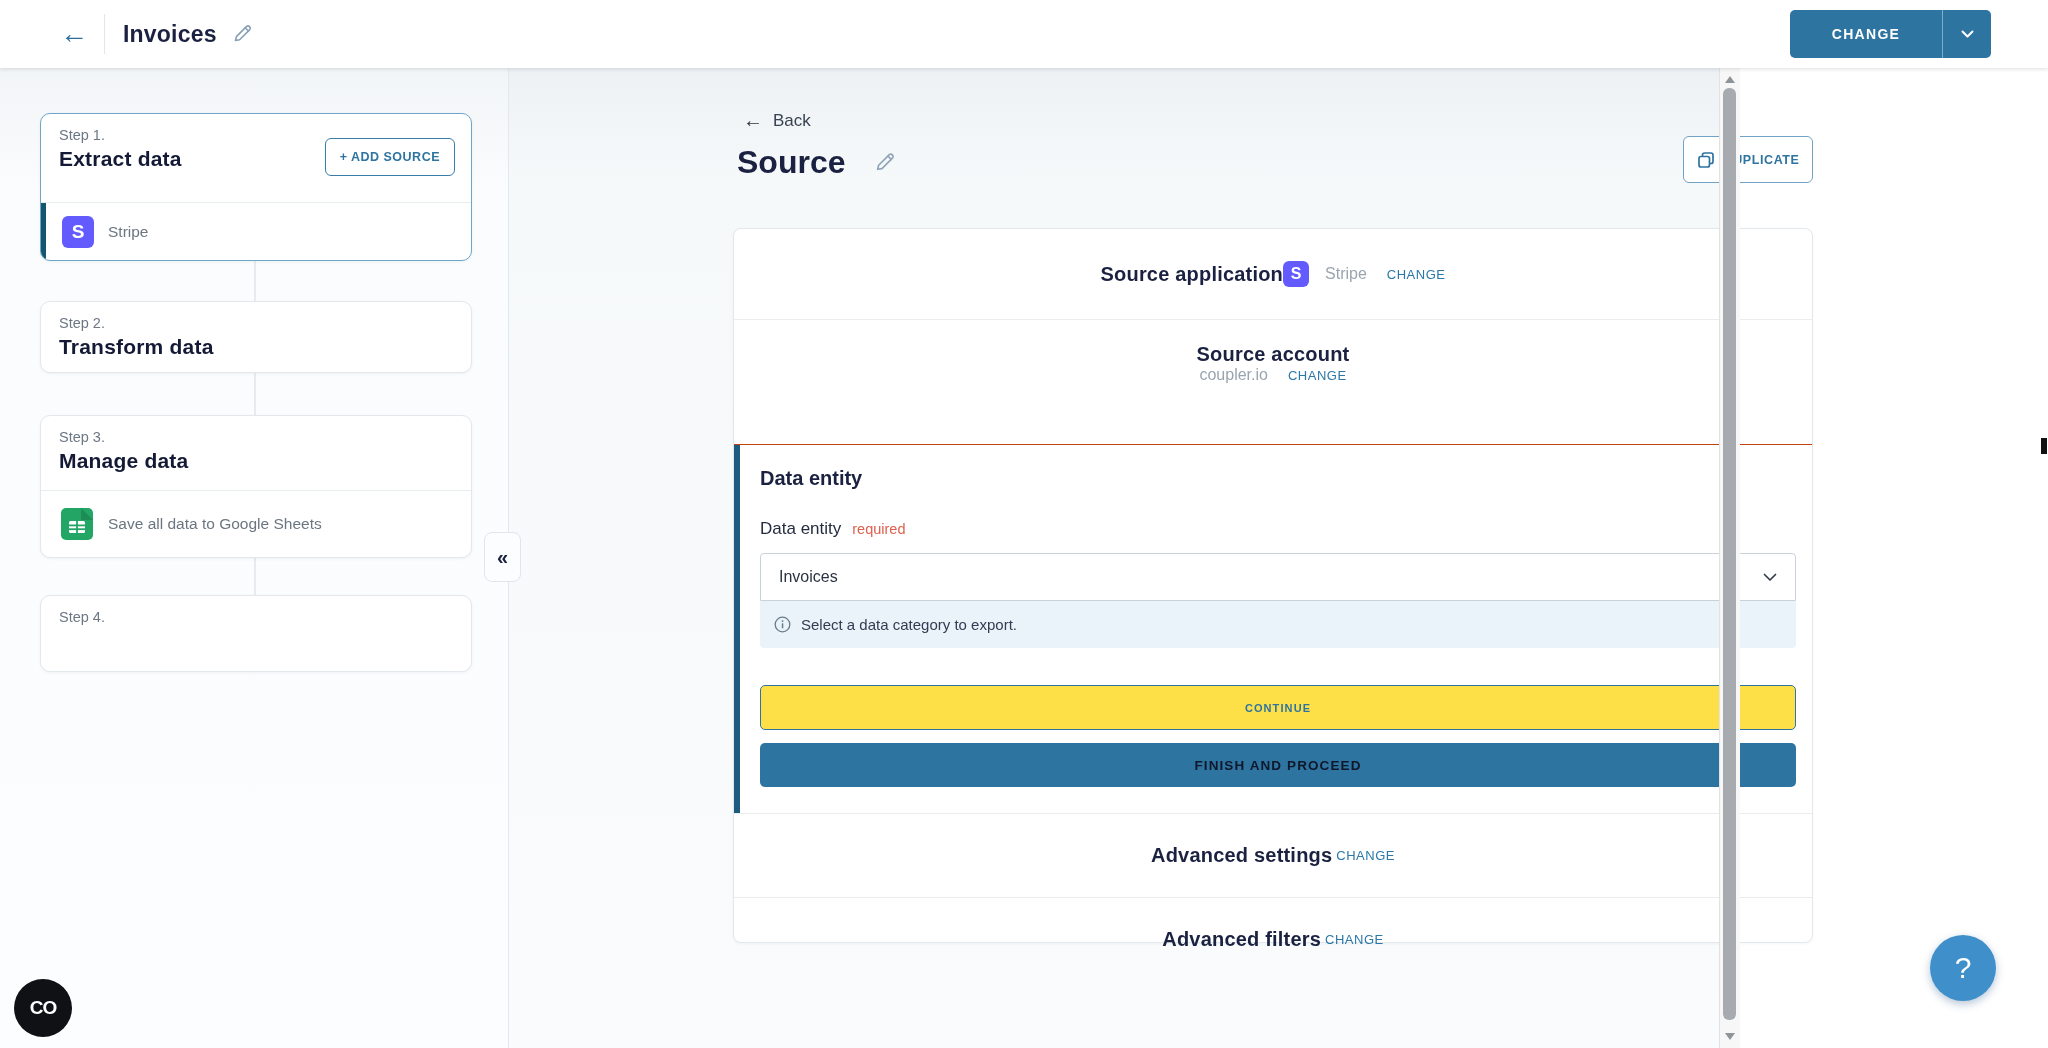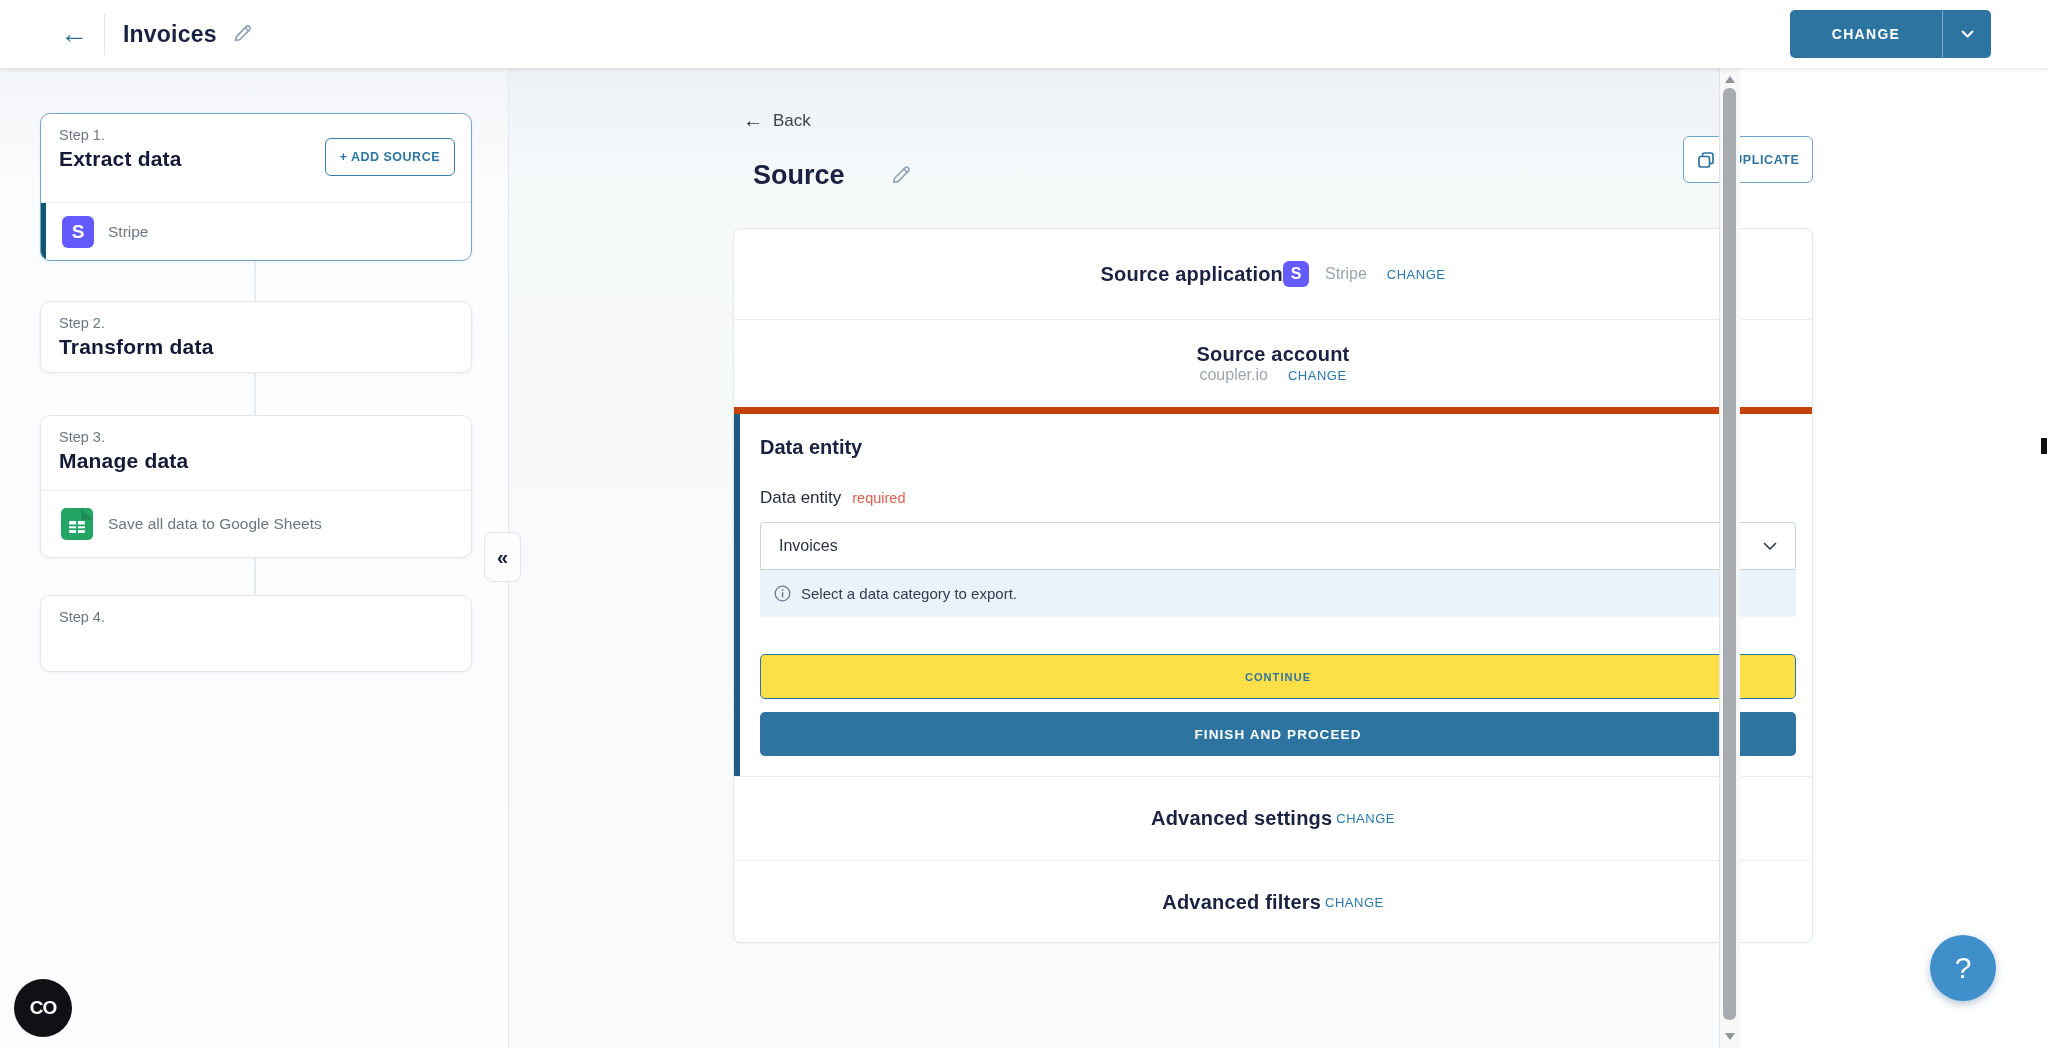--- a/index.html
+++ b/index.html
@@ -57,57 +57,57 @@
   .co-logo{position:absolute;left:14px;top:911px;width:58px;height:58px;border-radius:50%;background:#101114;
            color:#fff;font-size:19px;font-weight:bold;letter-spacing:-1px;display:flex;align-items:center;
            justify-content:center;cursor:pointer;z-index:6;}
 
   
   .main-back{position:absolute;left:737px;top:40px;display:flex;align-items:center;gap:10px;background:none;
              border:none;cursor:pointer;font-family:"Liberation Sans",sans-serif;}
   .main-back .arrow{font-size:20px;color:#2a3240;}
   .main-back .lbl{font-size:17px;color:#3a4352;}
   .main-title-row{position:absolute;left:737px;top:76px;display:flex;align-items:center;gap:14px;}
-  .main-title{font-size:27px;font-weight:bold;color:#1b2140;margin:16px;}
+  .main-title{font-size:32px;font-weight:bold;color:#1b2140;margin:0;}
   .duplicate-btn{position:absolute;left:1683px;top:68px;width:130px;height:47px;background:#fff;
                  border:1px solid #71a3c6;border-radius:6px;display:flex;align-items:center;justify-content:center;
                  gap:9px;cursor:pointer;color:#2e74a1;font-family:"Liberation Sans",sans-serif;
                  font-size:12.5px;font-weight:bold;letter-spacing:.6px;}
 
   .main-card{position:absolute;left:733px;top:160px;width:1080px;height:715px;background:#fff;
              border:1px solid #e2e8ec;border-radius:8px;box-sizing:border-box;box-shadow:0 1px 3px rgba(40,70,100,.05);}
   .setting-row{display:flex;align-items:center;justify-content:center;padding:0 26px;box-sizing:border-box;}
   .row-label{font-size:20px;font-weight:bold;color:#1b2140;letter-spacing:.2px;}
   .row-right{display:flex;align-items:center;gap:16px;}
   .row-value{font-size:16px;color:#9aa5b0;}
   .change-link{background:none;border:none;cursor:pointer;color:#2b77a8;font-family:"Liberation Sans",sans-serif;
                font-size:13px;font-weight:normal;letter-spacing:.5px;margin-left:4px;padding:0;}
   .r-src-app{height:90px;border-radius:8px 8px 0 0;}
   .r-src-acc{height:88px;border-top:1px solid #e9edf0;flex-direction:column;}
   .r-adv{height:84px;border-top:1px solid #e9edf0;}
   .r-adv2{height:83px;border-radius:0 0 8px 8px;}
 
-  .de-section{position:relative;height:369px;border-top:7px solid #c2410c;box-sizing:border-box;}
+  .de-section{position:relative;height:369px;border-top:1px solid #c2410c;box-sizing:border-box;margin-top:37px;}
   .de-accent{position:absolute;left:0;top:0;width:6px;height:100%;background:#1d5c80;}
   .de-heading{position:absolute;left:26px;top:22px;font-size:20px;font-weight:bold;color:#1b2140;}
   .de-labelrow{position:absolute;left:26px;top:74px;display:flex;align-items:baseline;gap:11px;}
   .de-label{font-size:17px;color:#242c3e;}
   .de-required{font-size:14.5px;color:#e0604f;}
   .de-select{position:absolute;left:26px;right:16px;top:108px;height:48px;background:#fff;
              border:1px solid #c9d2d9;border-radius:4px 4px 0 0;box-sizing:border-box;display:flex;
              align-items:center;justify-content:space-between;padding:0 18px;cursor:pointer;}
   .de-select .val{font-size:16px;color:#2a3342;}
   .de-hint{position:absolute;left:26px;right:16px;top:156px;height:47px;background:#e9f3f9;
            border-radius:0 0 4px 4px;display:flex;align-items:center;gap:10px;padding:0 14px;box-sizing:border-box;}
   .de-hint .txt{font-size:15px;color:#333c50;}
   .btn-continue{position:absolute;left:26px;right:16px;top:240px;height:45px;background:#fde047;
                 border:1.5px solid #2e74a1;border-radius:5px;color:#2e74a1;font-family:"Liberation Sans",sans-serif;
                 font-size:11px;font-weight:bold;letter-spacing:1.1px;cursor:pointer;}
   .btn-finish-proceed{position:absolute;left:26px;right:16px;top:298px;height:44px;background:#2e74a1;
-                border:none;border-radius:5px;color:#ffffff;font-family:"Liberation Sans",sans-serif;
+                border:none;border-radius:5px;color:#0f172a;font-family:"Liberation Sans",sans-serif;
                 font-size:13.5px;font-weight:bold;letter-spacing:1.1px;cursor:pointer;}
 
   .help-fab{position:absolute;left:1930px;top:867px;width:66px;height:66px;border-radius:50%;background:#3f8fca;
             border:none;color:#fff;font-size:30px;font-family:"Liberation Sans",sans-serif;cursor:pointer;
             box-shadow:0 3px 8px rgba(40,90,140,.35);z-index:6;}
 
   
   .scrollbar{position:absolute;right:0;top:0;width:20px;height:980px;background:#f7f7f7;border-left:1px solid #e2e2e2;z-index:25;}
   .sb-up{position:absolute;top:8px;left:5px;width:0;height:0;border-left:5px solid transparent;
          border-right:5px solid transparent;border-bottom:7px solid #8f9499;cursor:pointer;}

